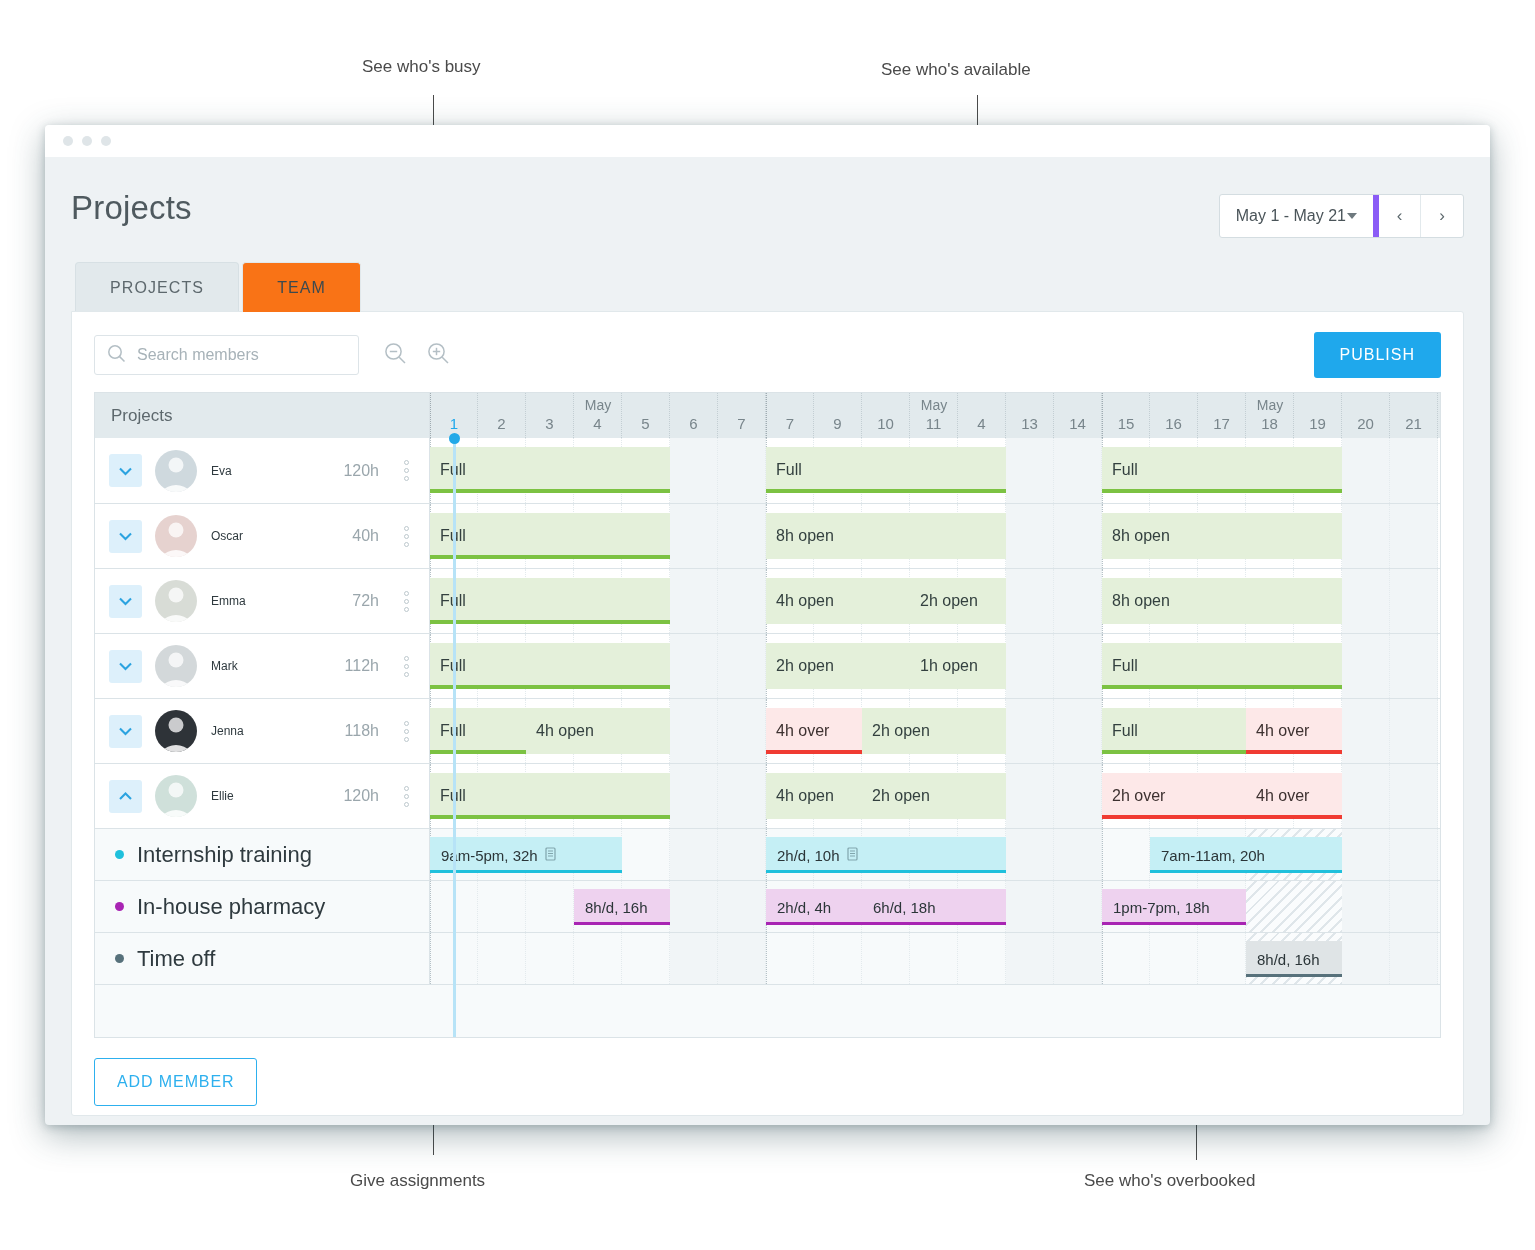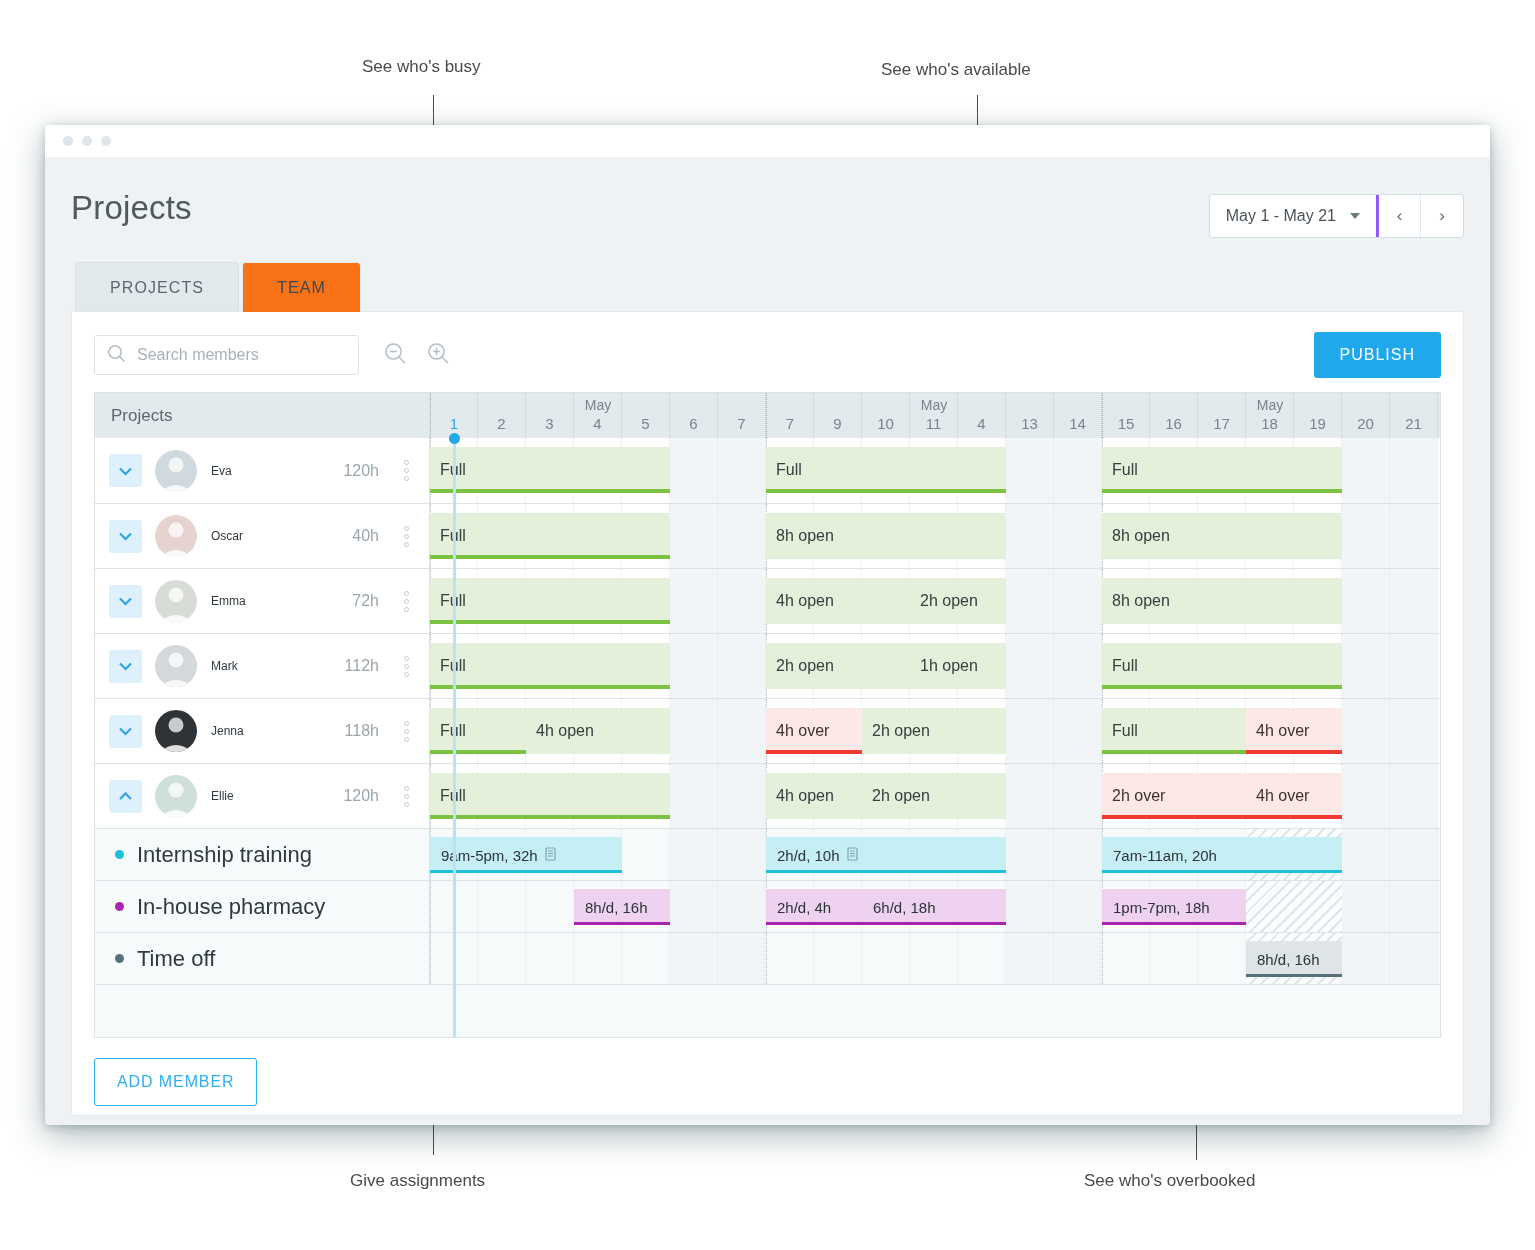--- a/index.html
+++ b/index.html
@@ -73,25 +73,25 @@
     display: flex;
     align-items: stretch;
     height: 44px;
     border: 1px solid #d4dde1;
     border-radius: 3px;
     overflow: hidden;
     background: #fff;
     margin-top: 5px;
   }
   .daterange .dr-label {
-    display: flex; align-items: center; gap: 14px;
+    display: flex; align-items: center; gap: 1px;
     padding: 0 16px;
     font-size: 16px;
     color: #4a5459;
-    border-right: 3px solid #8b5cf6;
+    border-right: 6px solid #8b5cf6;
   }
   .caret-down {
     width: 0; height: 0;
     border-left: 5px solid transparent;
     border-right: 5px solid transparent;
     border-top: 6px solid #6e797e;
   }
   .dr-nav {
     width: 42px;
     display: flex; align-items: center; justify-content: center;
@@ -870,21 +870,21 @@
                     <span>2h/d, 10h</span>
                     <span class="doc-icon"><svg width="11" height="14" viewBox="0 0 11 14">
                         <rect x="1" y="1" width="9" height="12" rx="1" fill="none" stroke="#4a6a72" stroke-width="1.2"></rect>
                         <line x1="3" y1="4" x2="8" y2="4" stroke="#4a6a72" stroke-width="1"></line>
                         <line x1="3" y1="6.5" x2="8" y2="6.5" stroke="#4a6a72" stroke-width="1"></line>
                         <line x1="3" y1="9" x2="8" y2="9" stroke="#4a6a72" stroke-width="1"></line>
                       </svg></span>
                   </div>
                 </div>
                 <div class="task" style="left: 672px; width: 240px;">
-                  <div class="tseg cyan" style="width: 240px;">
+                  <div class="tseg cyan" style="width: 240px; margin-left: 48px;">
                     <span>7am-11am, 20h</span>
                   </div>
                 </div>
               </div>
             </div>
             <div class="row prow">
               <div class="lcell">
                 <div class="pinfo">
                   <span class="pdot" style="background:#a824b3"></span>
                   <span class="pname">In-house pharmacy</span>

